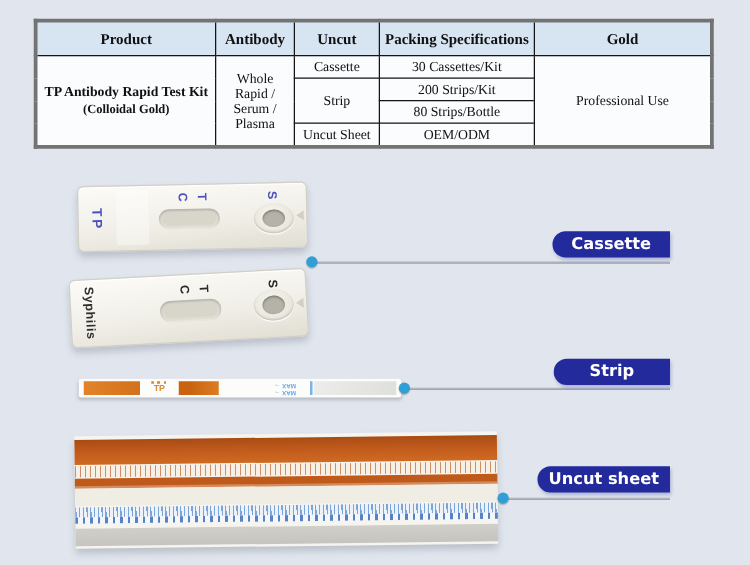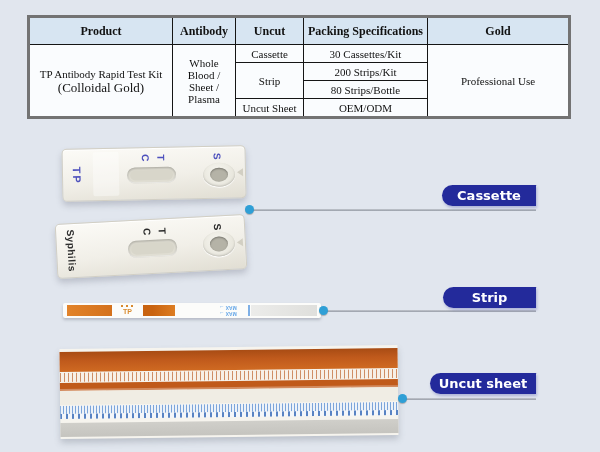--- a/index.html
+++ b/index.html
@@ -14,22 +14,22 @@
     position:absolute; left:27px; top:15px; width:541px;
     border-collapse:collapse; table-layout:fixed;
     border:3px solid #737373;
     font-family:"Liberation Serif", serif; color:#111;
   }
   .spec-table th,.spec-table td{
     border:1px solid #151515; text-align:center; vertical-align:middle; padding:0 2px;
   }
   .spec-table th{background:#d7e5f2; font-size:12px; font-weight:bold; height:26px;}
   .spec-table td{background:#fafcfe; font-size:11px; height:17px;}
-  .product-cell{font-weight:normal; font-size:11.5px; line-height:13px;}
-  .product-sub{font-size:13px;}
+  .product-cell{font-weight:bold; font-size:11.5px; line-height:13px;}
+  .product-sub{font-size:10px;}
   .specimen-cell{line-height:12px;}
 
   
   .badge{
     position:absolute; height:21px; z-index:3;
     background:#232a9b; color:#ffffff;
     font-family:"DejaVu Sans", sans-serif; font-weight:bold; font-size:13px;
     display:flex; align-items:center; justify-content:center;
     border-radius:999px 14px 3px 999px;
     box-shadow:1px 2px 3px rgba(35,42,155,.28);
@@ -131,21 +131,21 @@
         <th>Packing Specifications</th>
         <th>Gold</th>
       </tr>
     </thead>
     <tbody>
       <tr>
         <td rowspan="4" class="product-cell">
           <div>TP Antibody Rapid Test Kit</div>
           <div class="product-sub">(Colloidal Gold)</div>
         </td>
-        <td rowspan="4" class="specimen-cell">Whole Blood / Sheet / Plasma</td>
+        <td rowspan="4" class="specimen-cell">Whole Rapid / Serum / Plasma</td>
         <td>Cassette</td>
         <td>30 Cassettes/Kit</td>
         <td rowspan="4">Professional Use</td>
       </tr>
       <tr>
         <td rowspan="2">Strip</td>
         <td>200 Strips/Kit</td>
       </tr>
       <tr>
         <td>80 Strips/Bottle</td>

